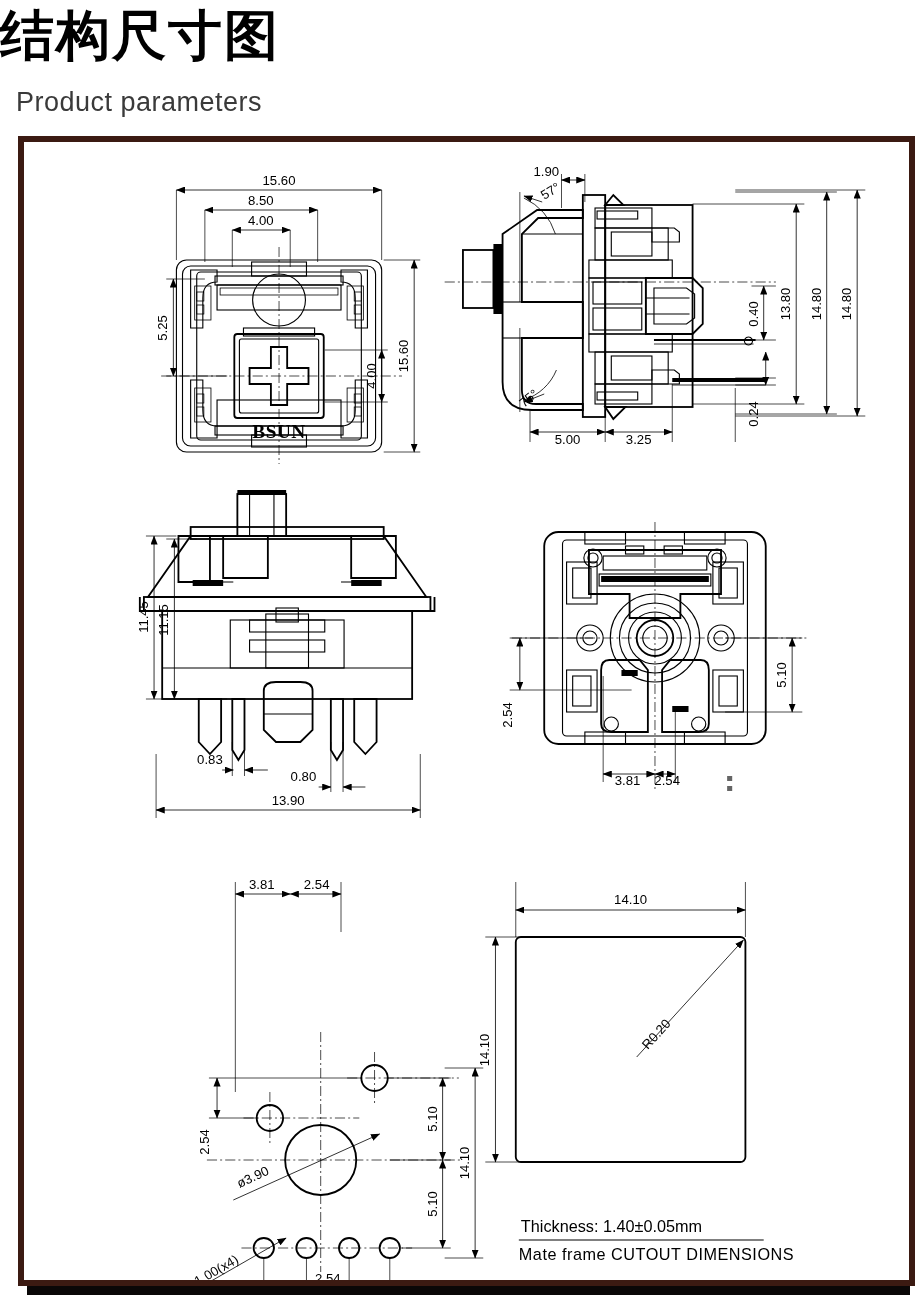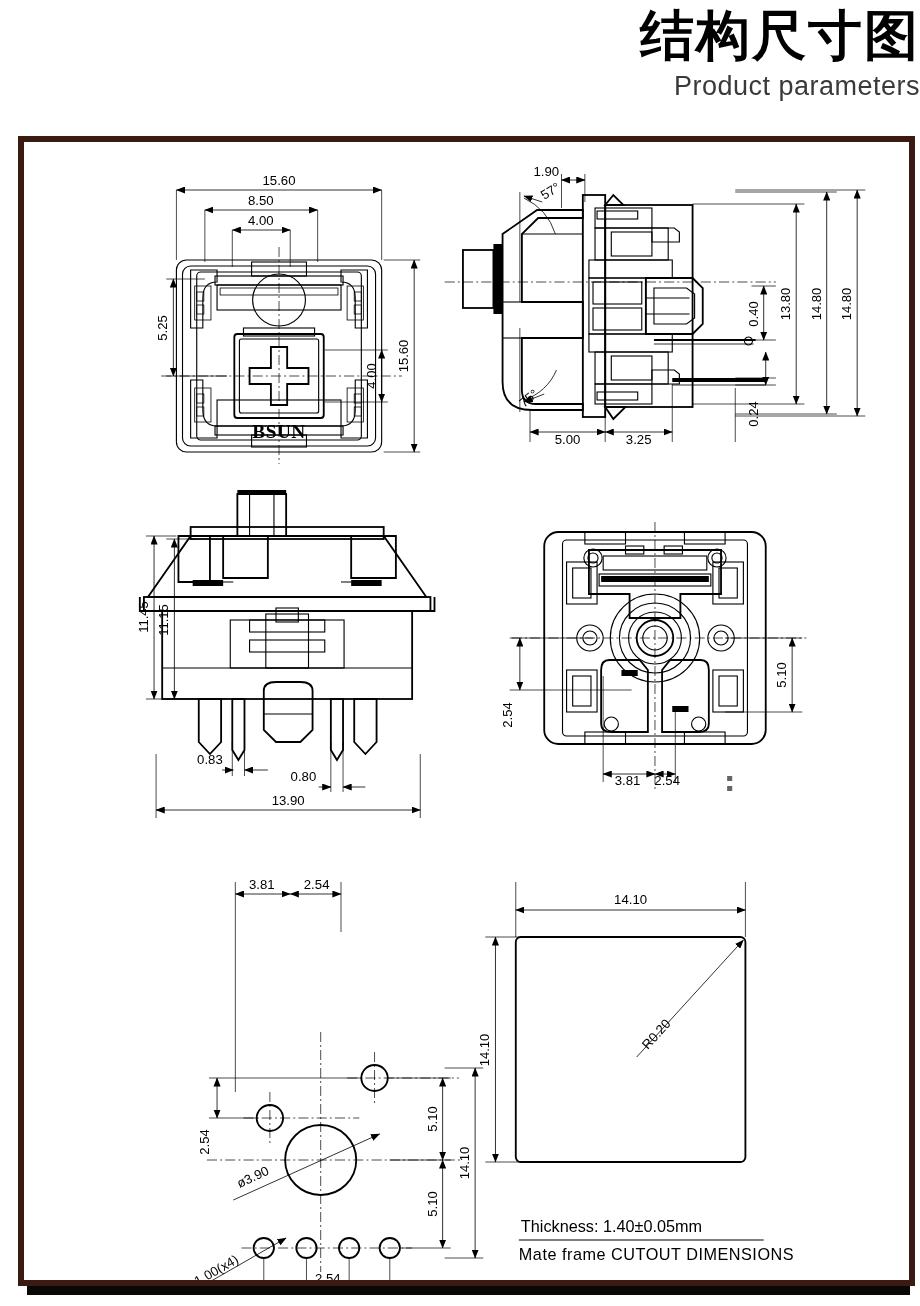--- a/index.html
+++ b/index.html
@@ -15,34 +15,34 @@
     height: 1306px;
     background: #ffffff;
     overflow: hidden;
   }
 
   
   .header {
     position: absolute;
     top: 0; left: 0; right: 0;
     height: 125px;
-    text-align: right;
+    text-align: left;
   }
   .title-cn {
     margin: 0;
     padding-top: 8px;
     font-size: 54px;
     line-height: 1.05;
     font-weight: 700;
     color: #000000;
     letter-spacing: 2px;
     font-family: "DejaVu Sans", "Liberation Sans", sans-serif;
   }
   .title-en {
-    margin: 0;
+    margin: 16px;
     padding-top: 6px;
     font-size: 27px;
     font-weight: 400;
     color: #3a3a3a;
     letter-spacing: 0.5px;
   }
 
   
   .frame-shadow {
     position: absolute;

